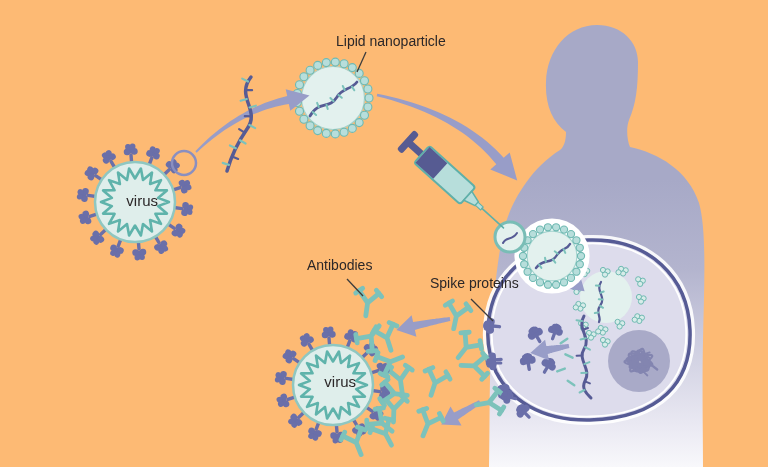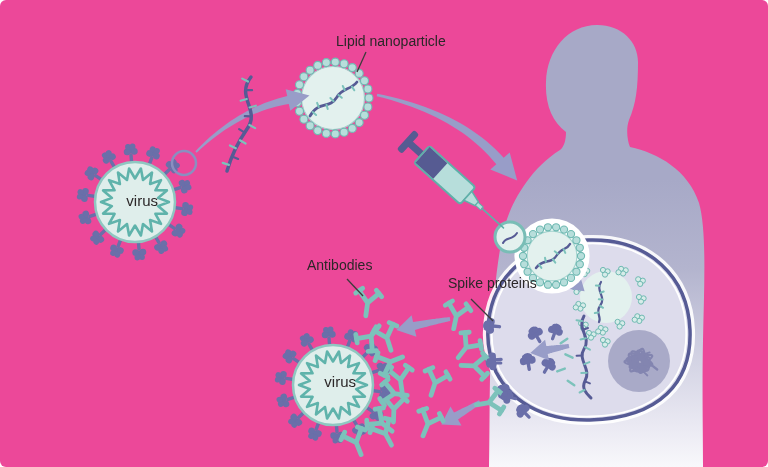--- a/index.html
+++ b/index.html
@@ -1,19 +1,18 @@
 <!DOCTYPE html>
 <html><head>
 <meta charset="utf-8">
 <style>
   html,body{margin:0;padding:0;background:#ffffff;}
   .canvas{
-    position:relative;width:768px;height:467px;background:#ec4899;overflow:hidden;
+    position:relative;width:768px;height:467px;background:#fdba74;overflow:hidden;
     font-family:"Liberation Sans",sans-serif;
-    border-radius:6px;
   }
   .canvas svg{position:absolute;left:0;top:0;}
   .lbl{position:absolute;color:#2b2728;font-size:14px;line-height:1.1;white-space:nowrap;}
   .lbl.virus-lbl{font-size:15px;width:46px;text-align:right;}
 </style>
 </head>
 <body>
 
 <div class="canvas">
   <svg id="art" width="768" height="467" viewBox="0 0 768 467">
@@ -664,18 +663,18 @@
         <line x1="366" y1="52" x2="357" y2="72" stroke="#3c3c3c" stroke-width="1.3"></line>
         <line x1="347" y1="279" x2="363" y2="296" stroke="#3c3c3c" stroke-width="1.3"></line>
         <line x1="471" y1="299" x2="493" y2="321" stroke="#3c3c3c" stroke-width="1.3"></line>
       </g>
     </svg>
 
   <div class="lbl" style="left:336px;top:34px">Lipid nanoparticle</div>
 
   <div class="lbl" style="left:307px;top:258px">Antibodies</div>
 
-  <div class="lbl" style="left:448px;top:276px">Spike proteins</div>
+  <div class="lbl" style="left:430px;top:276px">Spike proteins</div>
 
   <div class="lbl virus-lbl" style="left:112px;top:193px">virus</div>
 
   <div class="lbl virus-lbl" style="left:310px;top:374px">virus</div>
 </div>
 
 </body></html>

